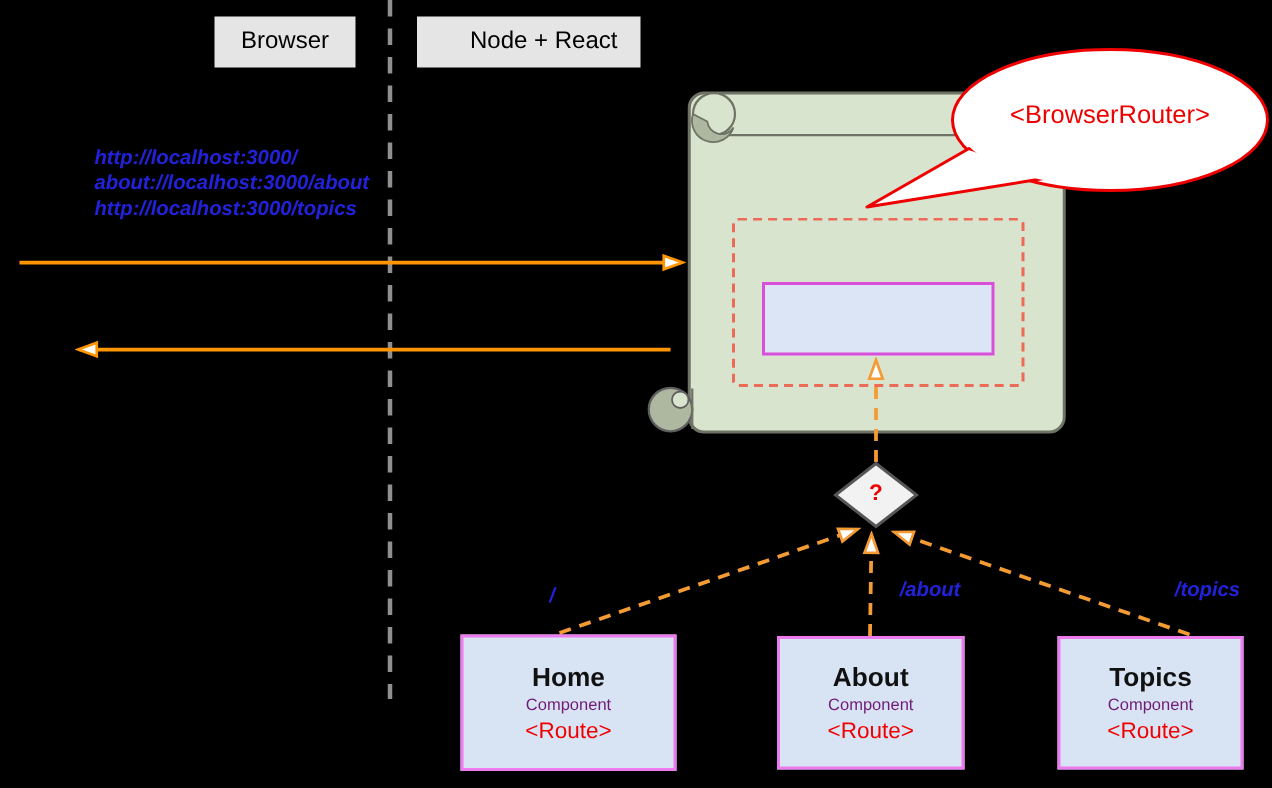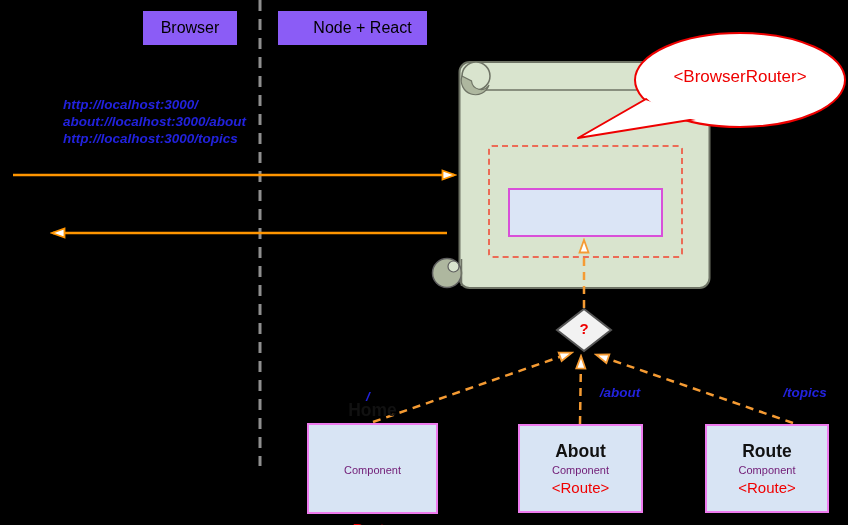--- a/index.html
+++ b/index.html
@@ -8,21 +8,21 @@
     width: 848px;
     height: 525px;
     background: #000000;
     overflow: hidden;
     font-family: "Liberation Sans", sans-serif;
   }
   svg.layer { position: absolute; left: 0; top: 0; }
 
   .lane-label {
     position: absolute;
-    background: #8b5cf6;
+    background: #e5e5e5;
     color: #000;
     font-size: 16px;
     display: flex;
     align-items: center;
     justify-content: center;
   }
   .urls {
     position: absolute;
     left: 22px;
     top: 96px;
@@ -172,29 +172,29 @@
 
   <div class="dashed-frame"></div>
   <div class="inner-rect"></div>
 
   <div class="question-mark">?</div>
 
   <div class="path-label" style="left:353px; top:389px; width:30px;">/</div>
   <div class="path-label" style="left:593px; top:385px; width:54px;">/about</div>
   <div class="path-label" style="left:776px; top:385px; width:58px;">/topics</div>
 
-  <div class="component" style="left:307px; top:423px; width:131px; height:91px;gap:41px;">
+  <div class="component" style="left:307px; top:423px; width:144px; height:91px;">
     <div class="c-title">Home</div>
     <div class="c-sub">Component</div>
     <div class="c-tag">&lt;Route&gt;</div>
   </div>
   <div class="component" style="left:518px; top:424px; width:125px; height:89px;">
     <div class="c-title">About</div>
     <div class="c-sub">Component</div>
     <div class="c-tag">&lt;Route&gt;</div>
   </div>
   <div class="component" style="left:705px; top:424px; width:124px; height:89px;">
-    <div class="c-title">Route</div>
+    <div class="c-title">Topics</div>
     <div class="c-sub">Component</div>
     <div class="c-tag">&lt;Route&gt;</div>
   </div>
 
 </div>
 
 </body></html>

